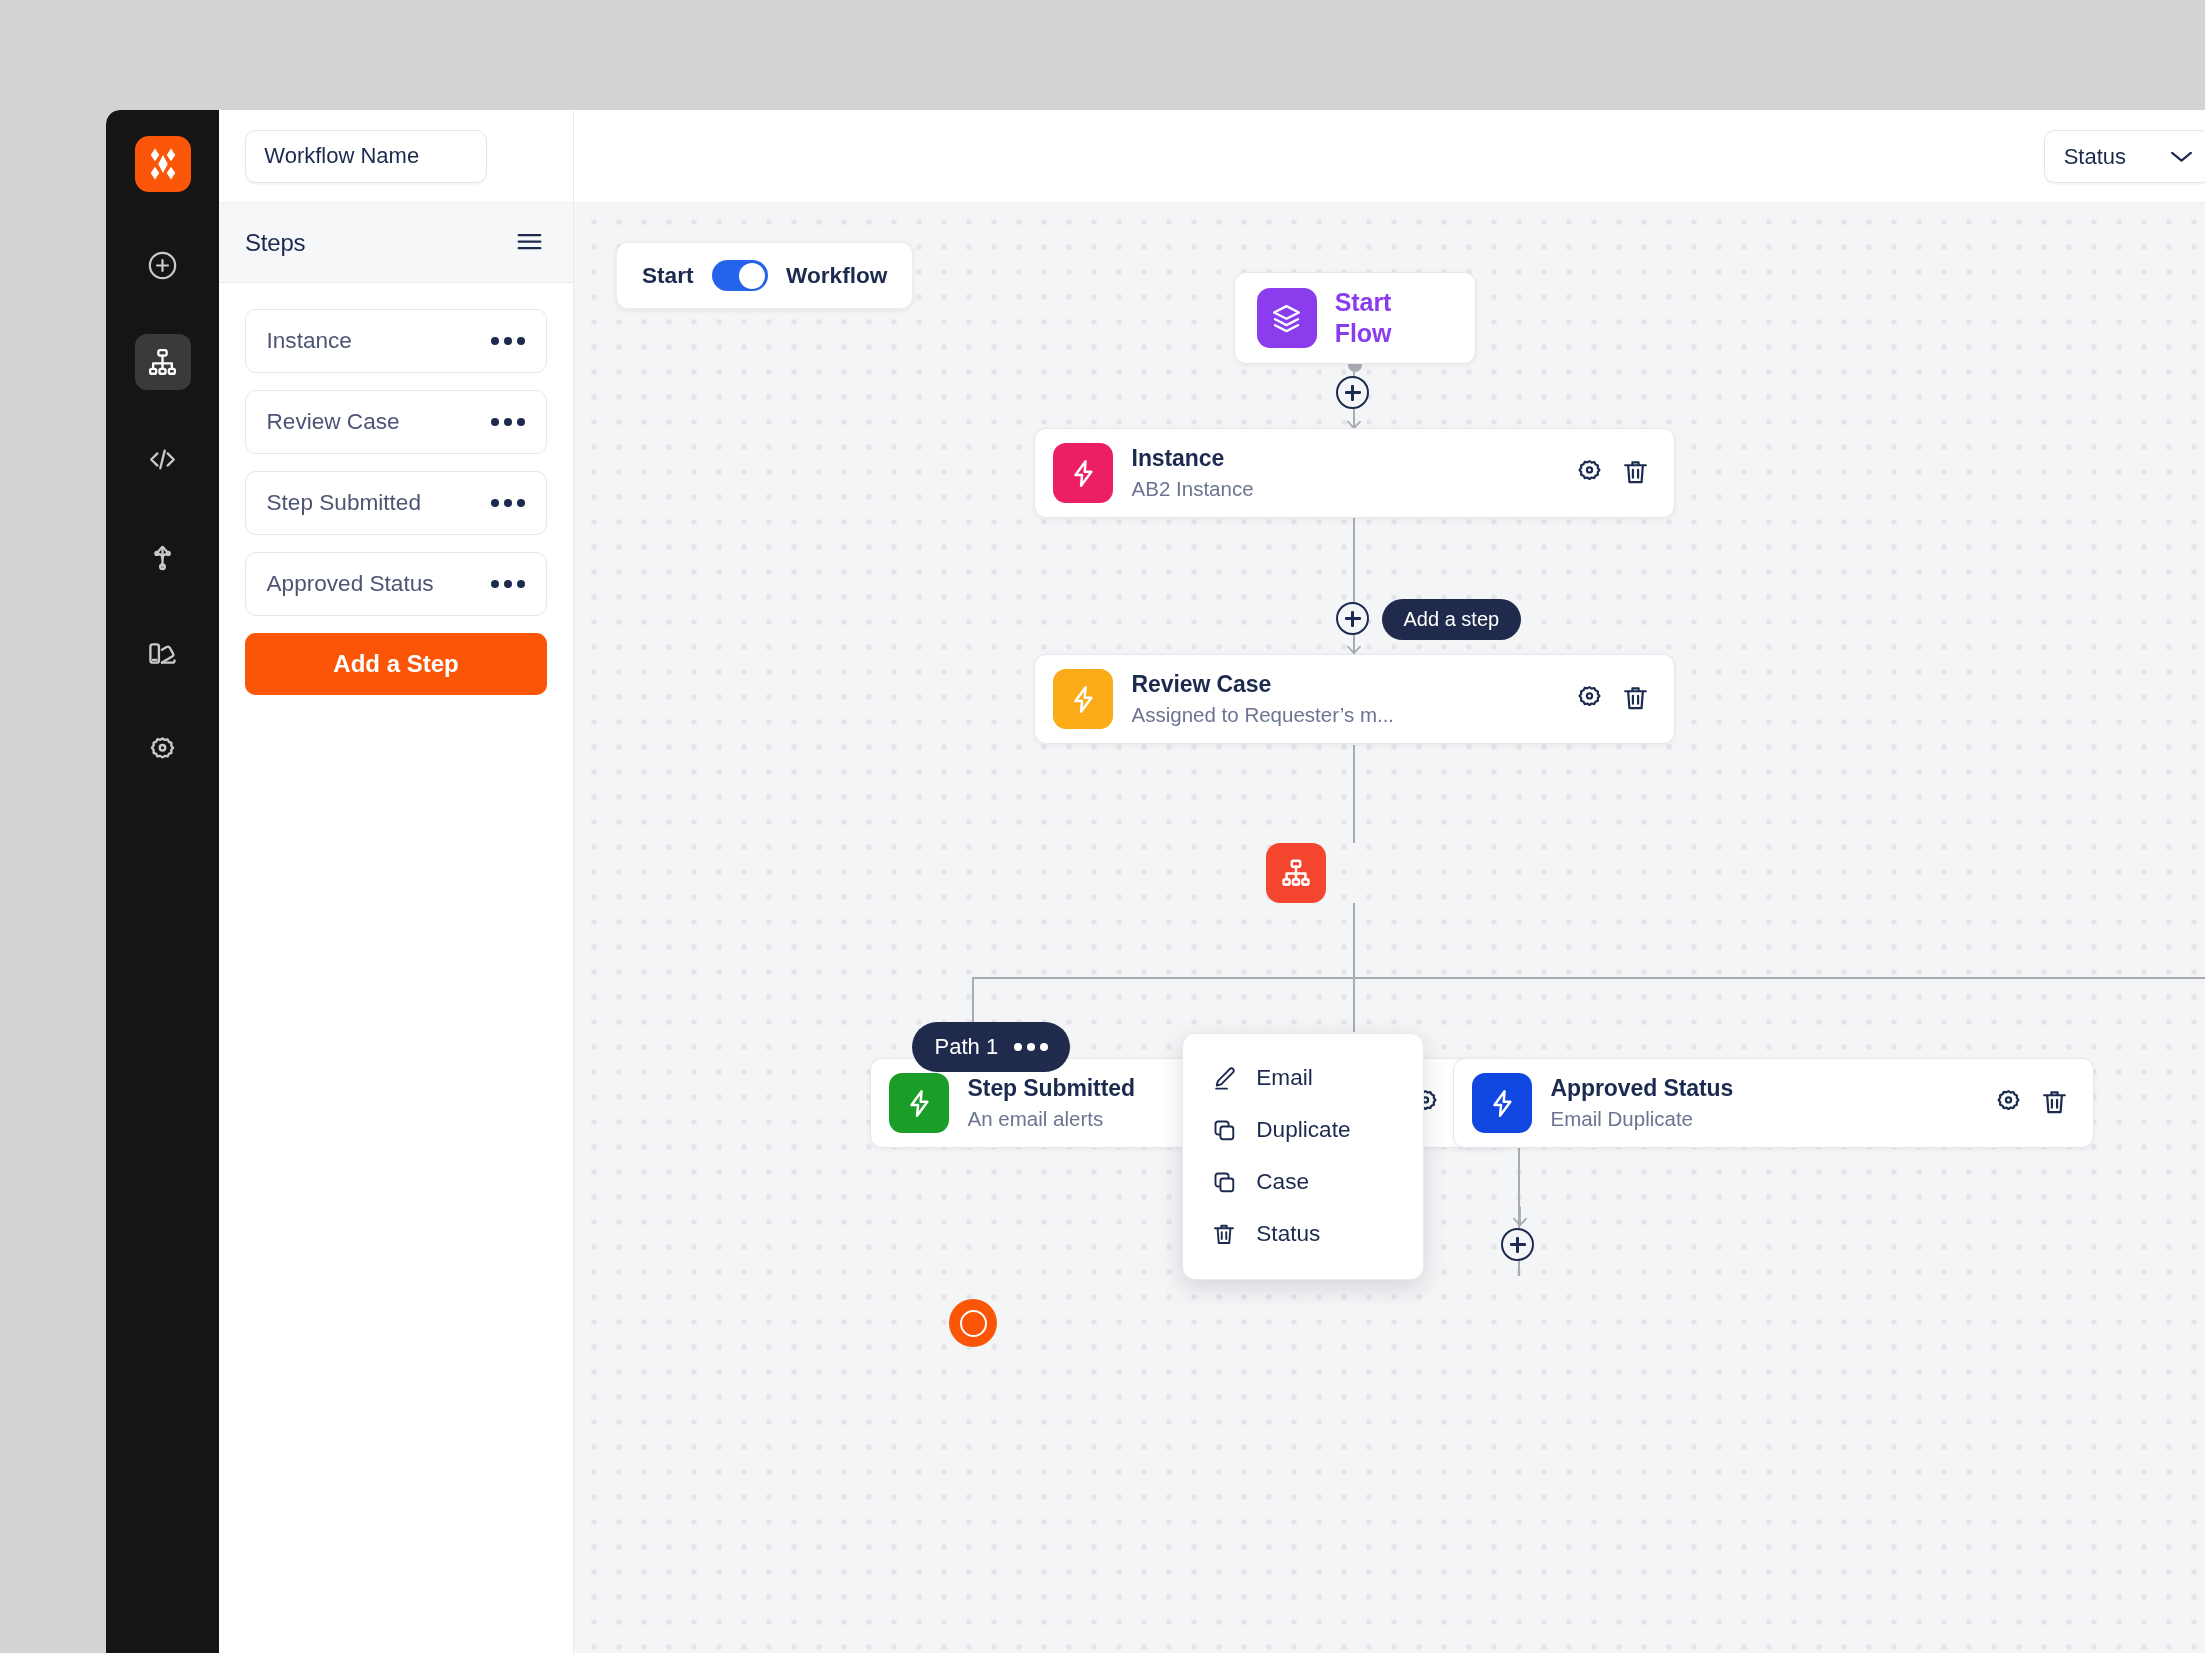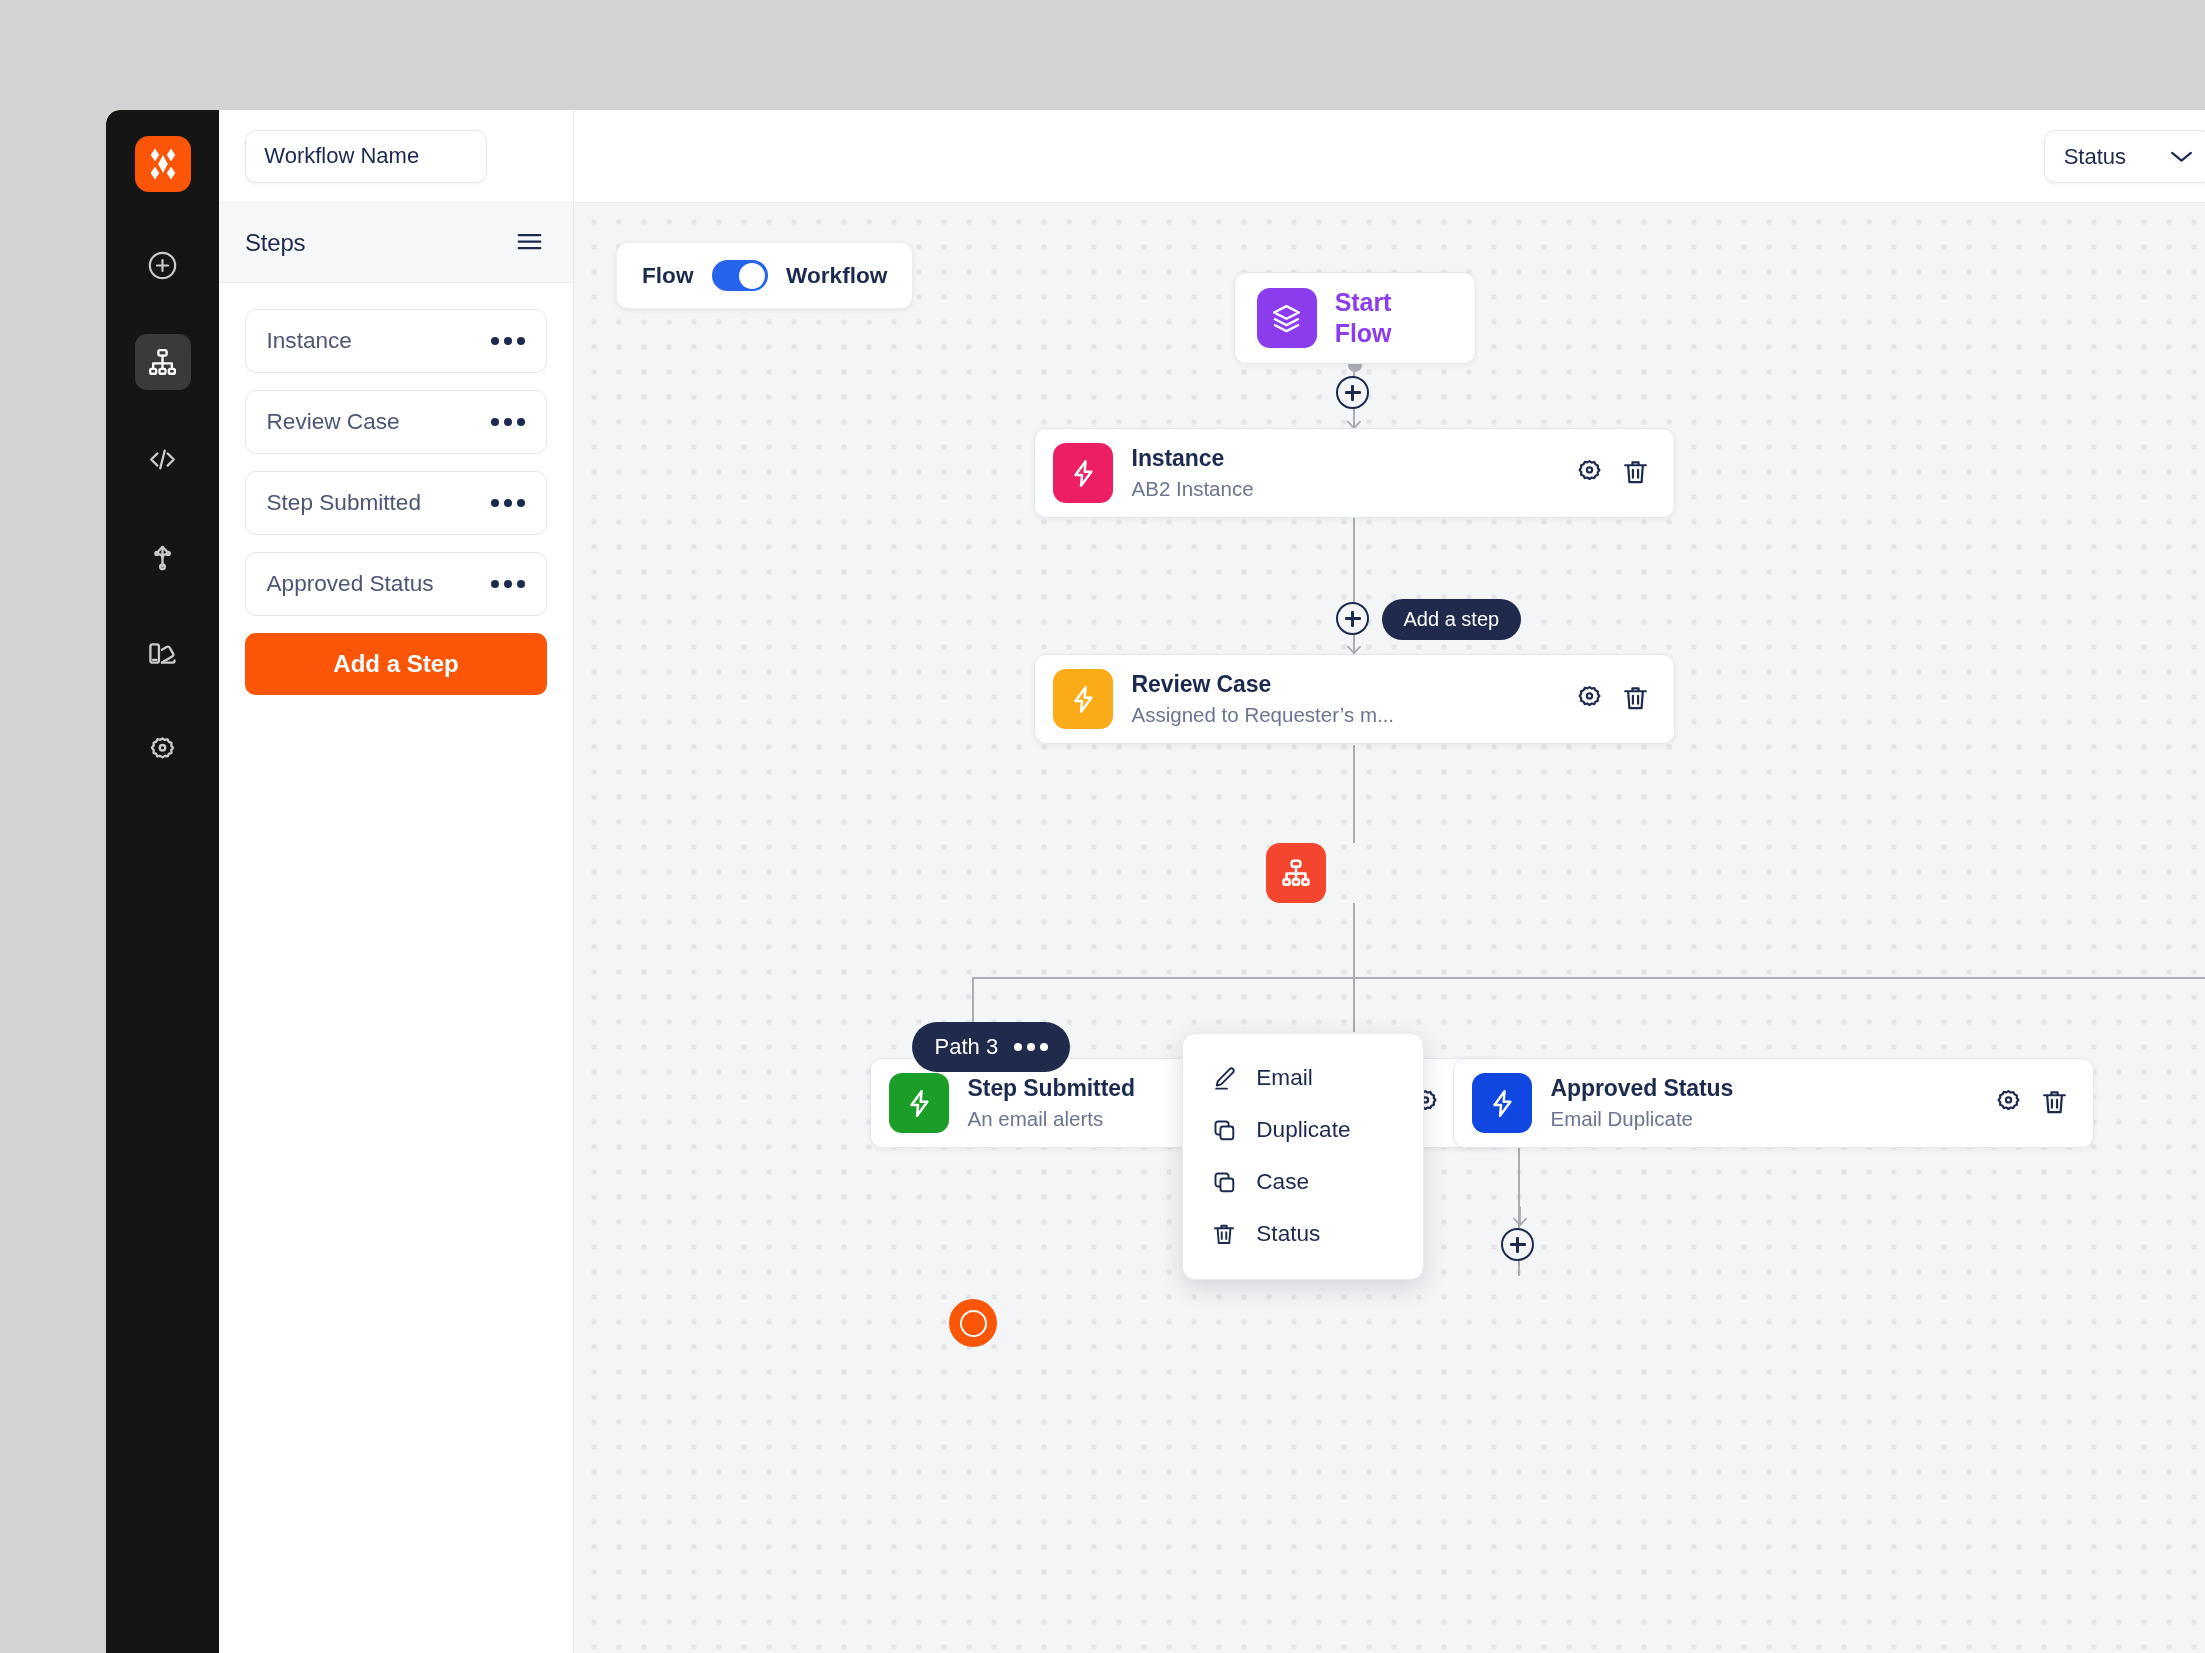--- a/index.html
+++ b/index.html
@@ -358,21 +358,21 @@
         <span class="sv">Status</span>
         <svg width="25" height="15" viewBox="0 0 24 14" fill="none" stroke="#1b2a4e" stroke-width="2.1" stroke-linecap="round" stroke-linejoin="round">
           <path d="M3 3.5 12 11l9-7.5"></path>
         </svg>
       </div>
     </div>
 
     <div id="canvas">
 
       <div id="form-workflow-toggle">
-        <span class="tl">Flow</span>
+        <span class="tl">Start</span>
         <span class="switch">
             <span class="knob"></span>
           </span>
         <span class="tl">Workflow</span>
       </div>
 
       <div class="conn-dot" style="left:774px; top:155px;"></div>
       <div class="conn" style="left:779px; top:160px; width:2.2px; height:66px;"></div>
       <div class="conn" style="left:779px; top:192px; width:2.2px; height:33px;"></div>
       <svg class="arrowhead" style="left:767px; top:205px;" width="26" height="24" viewBox="0 0 24 22" fill="none" stroke="#a9acb2" stroke-width="1.7" stroke-linecap="round" stroke-linejoin="round">
@@ -460,21 +460,21 @@
         <svg width="34" height="34" viewBox="0 0 24 24" fill="none" stroke="#fff" stroke-width="1.8">
           <rect x="9" y="3.4" width="6" height="4.2" rx="1.3"></rect>
           <rect x="3.2" y="16.4" width="4.3" height="3.8" rx="1.2"></rect>
           <rect x="9.85" y="16.4" width="4.3" height="3.8" rx="1.2"></rect>
           <rect x="16.5" y="16.4" width="4.3" height="3.8" rx="1.2"></rect>
           <path d="M12 7.6v4.8M5.35 16.4v-4h13.3v4M12 12.4v4" stroke-linecap="round" stroke-linejoin="round"></path>
         </svg>
       </div>
 
       <div class="path-pill" style="left:338px; top:819px;">
-        <span class="pl">Path 3</span>
+        <span class="pl">Path 1</span>
         <span class="dots-h">
             <i></i>
             <i></i>
             <i></i>
           </span>
       </div>
 
       <div class="node" id="node-step-submitted">
         <span class="ic" style="background:#1A9E28">
           <svg width="31" height="31" viewBox="0 0 24 24" fill="none" stroke="#fff" stroke-width="1.9" stroke-linejoin="round">

